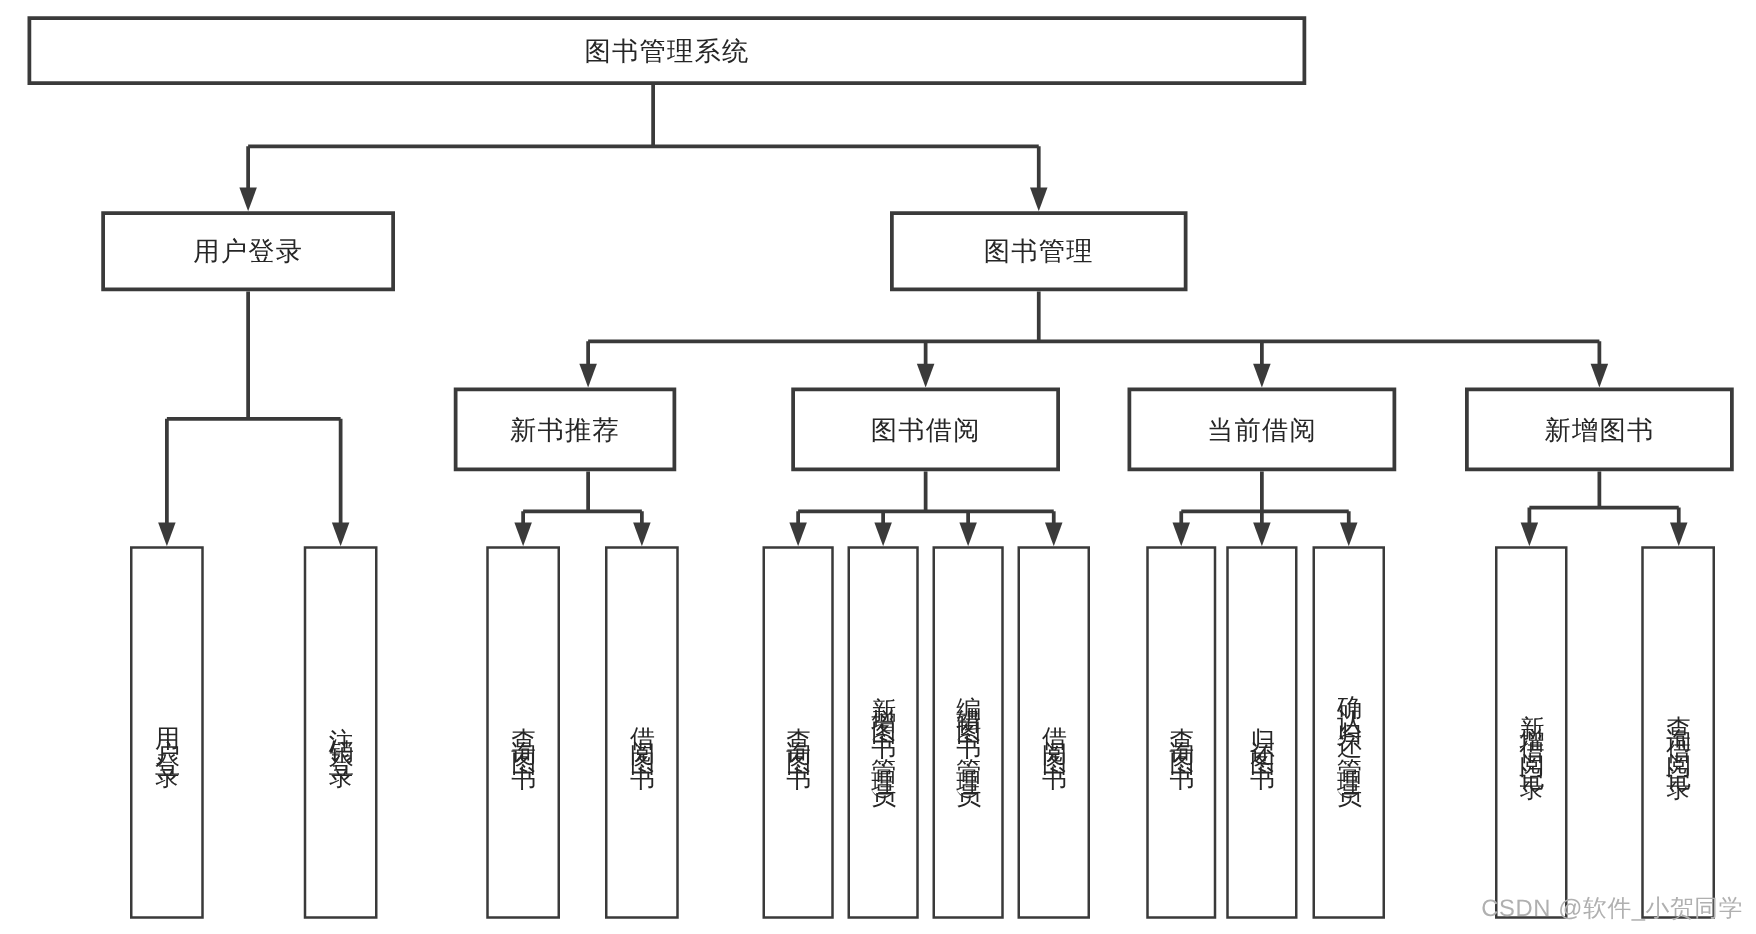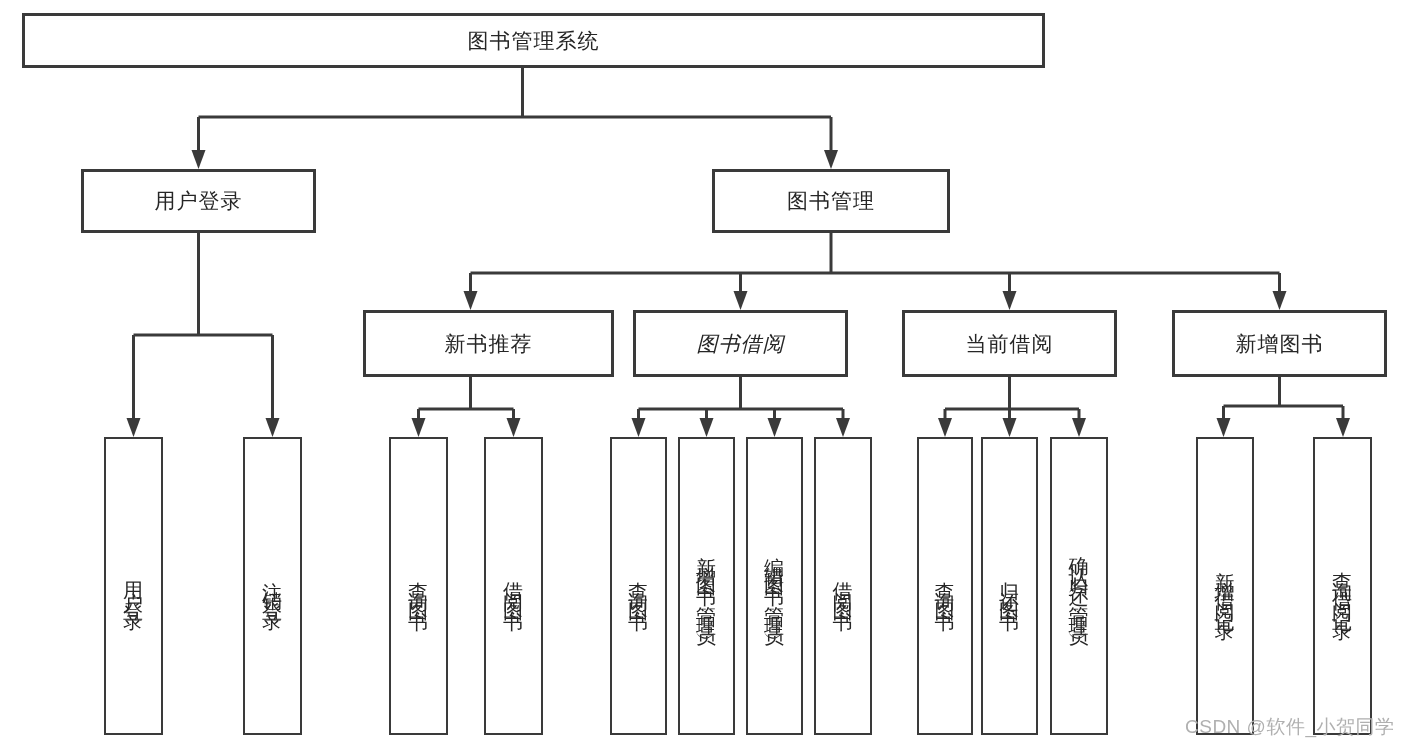--- a/index.html
+++ b/index.html
@@ -40,22 +40,22 @@
     text-orientation: mixed;
     font-size: 20px;
     letter-spacing: 10px;
     line-height: 1;
     border-width: 2.5px;
   }
   
   .n-root            { left: 22px;   top: 13px;  width: 1023px; height: 55px; }
   .n-user-login      { left: 81px;   top: 169px; width: 235px;  height: 64px; }
   .n-book-mgmt       { left: 712px;  top: 169px; width: 238px;  height: 64px; }
-  .n-new-book-rec    { left: 363px;  top: 310px; width: 251px;  height: 67px; }
-  .n-book-borrow     { left: 633px;  top: 310px; width: 215px;  height: 67px; font-style: italic; }
+  .n-new-book-rec    { left: 363px;  top: 310px; width: 178px;  height: 67px; }
+  .n-book-borrow     { left: 633px;  top: 310px; width: 215px;  height: 67px; }
   .n-current-borrow  { left: 902px;  top: 310px; width: 215px;  height: 67px; font-family: Liberation Serif, serif; }
   .n-borrow-record   { left: 1172px; top: 310px; width: 215px;  height: 67px; }
   
   .vnode { top: 437px; height: 298px; }
   .n-leaf-user-login   { left: 104px;  width: 59px; }
   .n-leaf-logout       { left: 243px;  width: 59px; }
   .n-nbr-query-book    { left: 389px;  width: 59px; }
   .n-nbr-borrow-book   { left: 484px;  width: 59px; }
   .n-bb-query-book     { left: 610px;  width: 57px; }
   .n-bb-add-book       { left: 678px;  width: 57px; }

